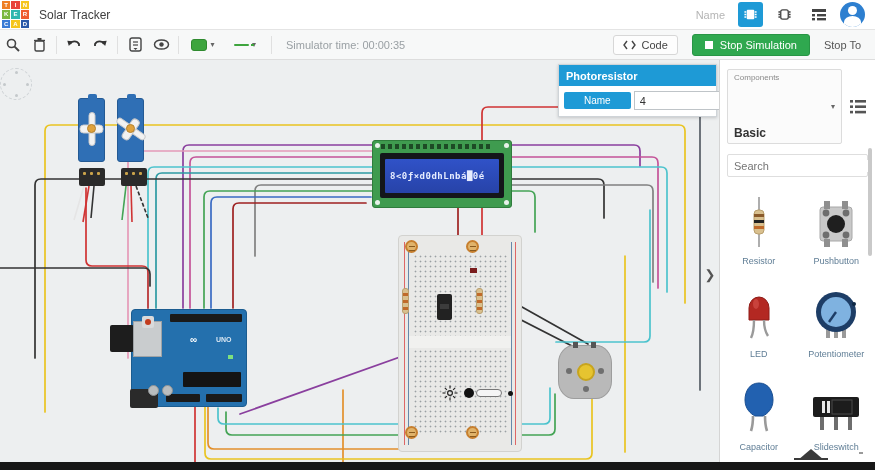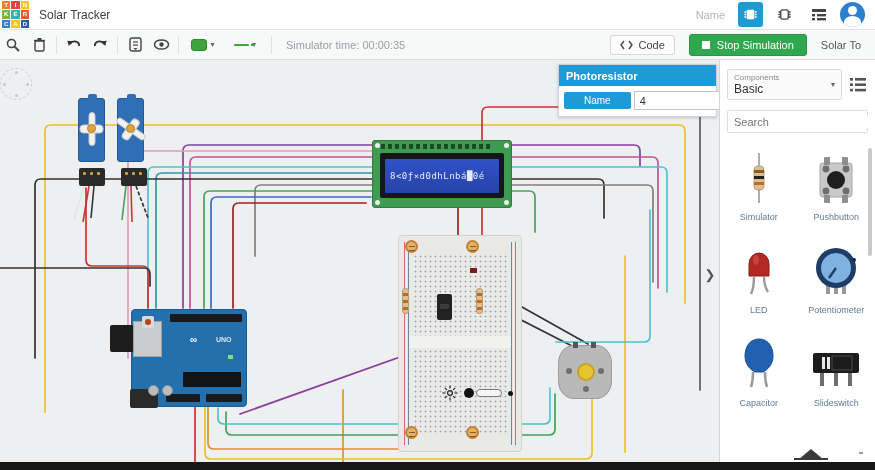--- a/index.html
+++ b/index.html
@@ -43,21 +43,21 @@
   
   .servo { position:absolute; width:27px; height:64px; background:#2f6fb5; border:1px solid #245a94; border-radius:3px; }
   .servo:before { content:""; position:absolute; left:9px; top:-5px; width:9px; height:7px; background:#2f6fb5; border-radius:2px; }
   .servo .horn { position:absolute; left:50%; top:30px; width:34px; height:7px; background:#f2f2f2; border:1px solid #c9c9c9; border-radius:4px; transform:translate(-50%,-50%) rotate(90deg); }
   .servo .horn:after { content:""; position:absolute; left:50%; top:50%; width:22px; height:7px; background:#f2f2f2; border:1px solid #c9c9c9; border-radius:4px; transform:translate(-50%,-50%) rotate(90deg); }
   .servo .hub { position:absolute; left:50%; top:30px; width:9px; height:9px; margin:-5px 0 0 -5px; background:#e0a23c; border-radius:50%; border:1px solid #b5832f; }
   .conn { position:absolute; width:26px; height:18px; background:#2a2a2a; border-radius:2px; }
   .conn i { position:absolute; top:4px; width:3px; height:3px; background:#caa34a; border-radius:1px; }
 
   
-  .lcd { position:absolute; left:372px; top:80px; width:140px; height:68px; background:#3f9b4f; border:1px solid #2f7c3c; border-radius:3px; }
+  .lcd { position:absolute; left:372px; top:80px; width:140px; height:68px; background:#3f9b4f; border:1px solid #2f7c3c; border-radius:3px;font-weight:bold; }
   .lcd .pins { position:absolute; left:8px; top:3px; right:8px; height:6px; display:flex; gap:3px; }
   .lcd .pins i { width:4px; height:5px; background:#1d4a25; }
   .lcd .bezel { position:absolute; left:7px; top:12px; right:7px; bottom:9px; background:#14161a; border-radius:2px; display:flex; align-items:center; }
   .lcd .screenb { margin:5px; width:100%; height:34px; background:linear-gradient(#3052c8,#2743a8); border-radius:1px; display:flex; align-items:center; padding-left:5px; }
   .lcd .screenb span { font-family:"DejaVu Sans Mono",monospace; font-size:9px; color:#e6ecff; letter-spacing:0.5px; white-space:nowrap; }
   .lcd .hole { position:absolute; width:5px; height:5px; background:#e8f2ea; border-radius:50%; }
 
   
   .bb { position:absolute; left:398px; top:175px; width:124px; height:217px; background:#e9e9e7; border:1px solid #d2d2cf; border-radius:4px; }
   .bb .grid { position:absolute; left:14px; right:14px; top:18px; bottom:18px;
@@ -105,21 +105,21 @@
   .popup input { width:105px; height:19px; border:1px solid #bfc4c8; font-size:11px; padding:0 5px; color:#333; font-family:"Liberation Sans",sans-serif; }
 
   .collapse { position:absolute; right:2px; top:192px; width:14px; height:44px; display:flex; align-items:center; justify-content:center; font-size:13px; color:#555; cursor:pointer; }
 
   
   .panel { position:absolute; left:719px; top:60px; width:156px; height:402px; background:#fff; border-left:1px solid #d5d5d5; z-index:20; }
   .cat-row { display:flex; align-items:center; margin:9px 7px 0 7px; gap:6px; }
   .cat-box { flex:1; background:#fbfbfb; border:1px solid #dcdcdc; border-radius:2px; padding:3px 6px; display:flex; align-items:center; cursor:pointer; }
   .cat-txt { flex:1; }
   .cat-label { font-size:8px; color:#8a8a8a; display:block; }
-  .cat-value { font-size:12px; font-weight:normal; color:#333; display:block; }
+  .cat-value { font-size:12px; font-weight:bold; color:#333; display:block;margin-top:44px; }
   .list-toggle { width:20px; height:20px; cursor:pointer; display:flex; align-items:center; justify-content:center; }
   .search-box { margin:10px 7px 0 7px; border:1px solid #dedede; border-radius:2px; background:#fff; display:flex; align-items:center; padding:0 6px; height:23px; }
   .search-box input { flex:1; border:none; outline:none; font-size:11px; color:#555; font-family:"Liberation Sans",sans-serif; }
   .comp-grid { display:grid; grid-template-columns:1fr 1fr; margin-top:6px; }
   .comp { display:flex; flex-direction:column; align-items:center; padding:12px 0 10px 0; cursor:pointer; }
   .comp .cicon { height:52px; display:flex; align-items:flex-end; justify-content:center; }
   .comp .clabel { margin-top:9px; font-size:9px; color:#5f7d95; }
   .pscroll { position:absolute; right:3px; top:88px; width:4px; height:108px; background:#c9c9c9; border-radius:2px; }
   .next-peek { position:absolute; left:78px; bottom:2px; width:0; height:0; border-left:13px solid transparent; border-right:13px solid transparent; border-bottom:11px solid #3a3a3a; }
   .next-peek:after { content:""; position:absolute; left:-17px; top:9px; width:34px; height:2px; background:#3a3a3a; }
@@ -241,21 +241,21 @@
         <svg width="13" height="10" viewBox="0 0 13 10">
             <path d="M4,1 L1,5 L4,9" fill="none" stroke="#444" stroke-width="1.4"></path>
             <path d="M9,1 L12,5 L9,9" fill="none" stroke="#444" stroke-width="1.4"></path>
           </svg>
         <span>Code</span>
       </div>
       <div class="stop-btn">
         <span class="stop-sq"></span>
         <span>Stop Simulation</span>
       </div>
-      <div class="sendto">Solar To</div>
+      <div class="sendto">Stop To</div>
     </div>
   </div>
 
   <div class="canvas">
     <svg id="wire-layer" width="719" height="402">
         <path d="M45,352 V71 Q45,65 51,65 H679 Q685,65 685,71 V243" stroke="#e9c421" stroke-width="1.7" fill="none" stroke-linecap="round"></path>
         <path d="M183,248 V91 Q183,85 189,85 H634 Q640,85 640,91 V106" stroke="#8a3f9e" stroke-width="1.7" fill="none" stroke-linecap="round"></path>
         <path d="M128,298 V97 Q128,91 134,91 H504 Q510,91 510,97 V128" stroke="#e49ab8" stroke-width="1.7" fill="none" stroke-linecap="round"></path>
         <path d="M190,248 V103 Q190,97 196,97 H652 Q658,97 658,103 V228" stroke="#c45398" stroke-width="1.7" fill="none" stroke-linecap="round"></path>
         <path d="M148,248 V113 Q148,107 154,107 H661 Q667,107 667,113 V232" stroke="#4cc3cd" stroke-width="1.7" fill="none" stroke-linecap="round"></path>
@@ -460,21 +460,21 @@
       <div class="comp">
         <div class="cicon">
           <svg width="14" height="50">
               <line x1="7" y1="0" x2="7" y2="50" stroke="#9a9a9a" stroke-width="1.6"></line>
               <rect x="2" y="13" width="10" height="24" rx="4" fill="#d9c08e" stroke="#b99f6e"></rect>
               <rect x="2" y="17" width="10" height="3" fill="#8a5a2a"></rect>
               <rect x="2" y="23" width="10" height="3" fill="#222"></rect>
               <rect x="2" y="29" width="10" height="3" fill="#c06a2a"></rect>
             </svg>
         </div>
-        <div class="clabel">Simulator</div>
+        <div class="clabel">Resistor</div>
       </div>
       <div class="comp">
         <div class="cicon">
           <svg width="42" height="46">
               <rect x="5" y="6" width="32" height="34" rx="3" fill="#c9c9c9" stroke="#a8a8a8"></rect>
               <rect x="9" y="0" width="6" height="8" fill="#8f8f8f"></rect>
               <rect x="27" y="0" width="6" height="8" fill="#8f8f8f"></rect>
               <rect x="9" y="38" width="6" height="8" fill="#8f8f8f"></rect>
               <rect x="27" y="38" width="6" height="8" fill="#8f8f8f"></rect>
               <circle cx="11" cy="12" r="3.4" fill="#6e6e6e"></circle>

